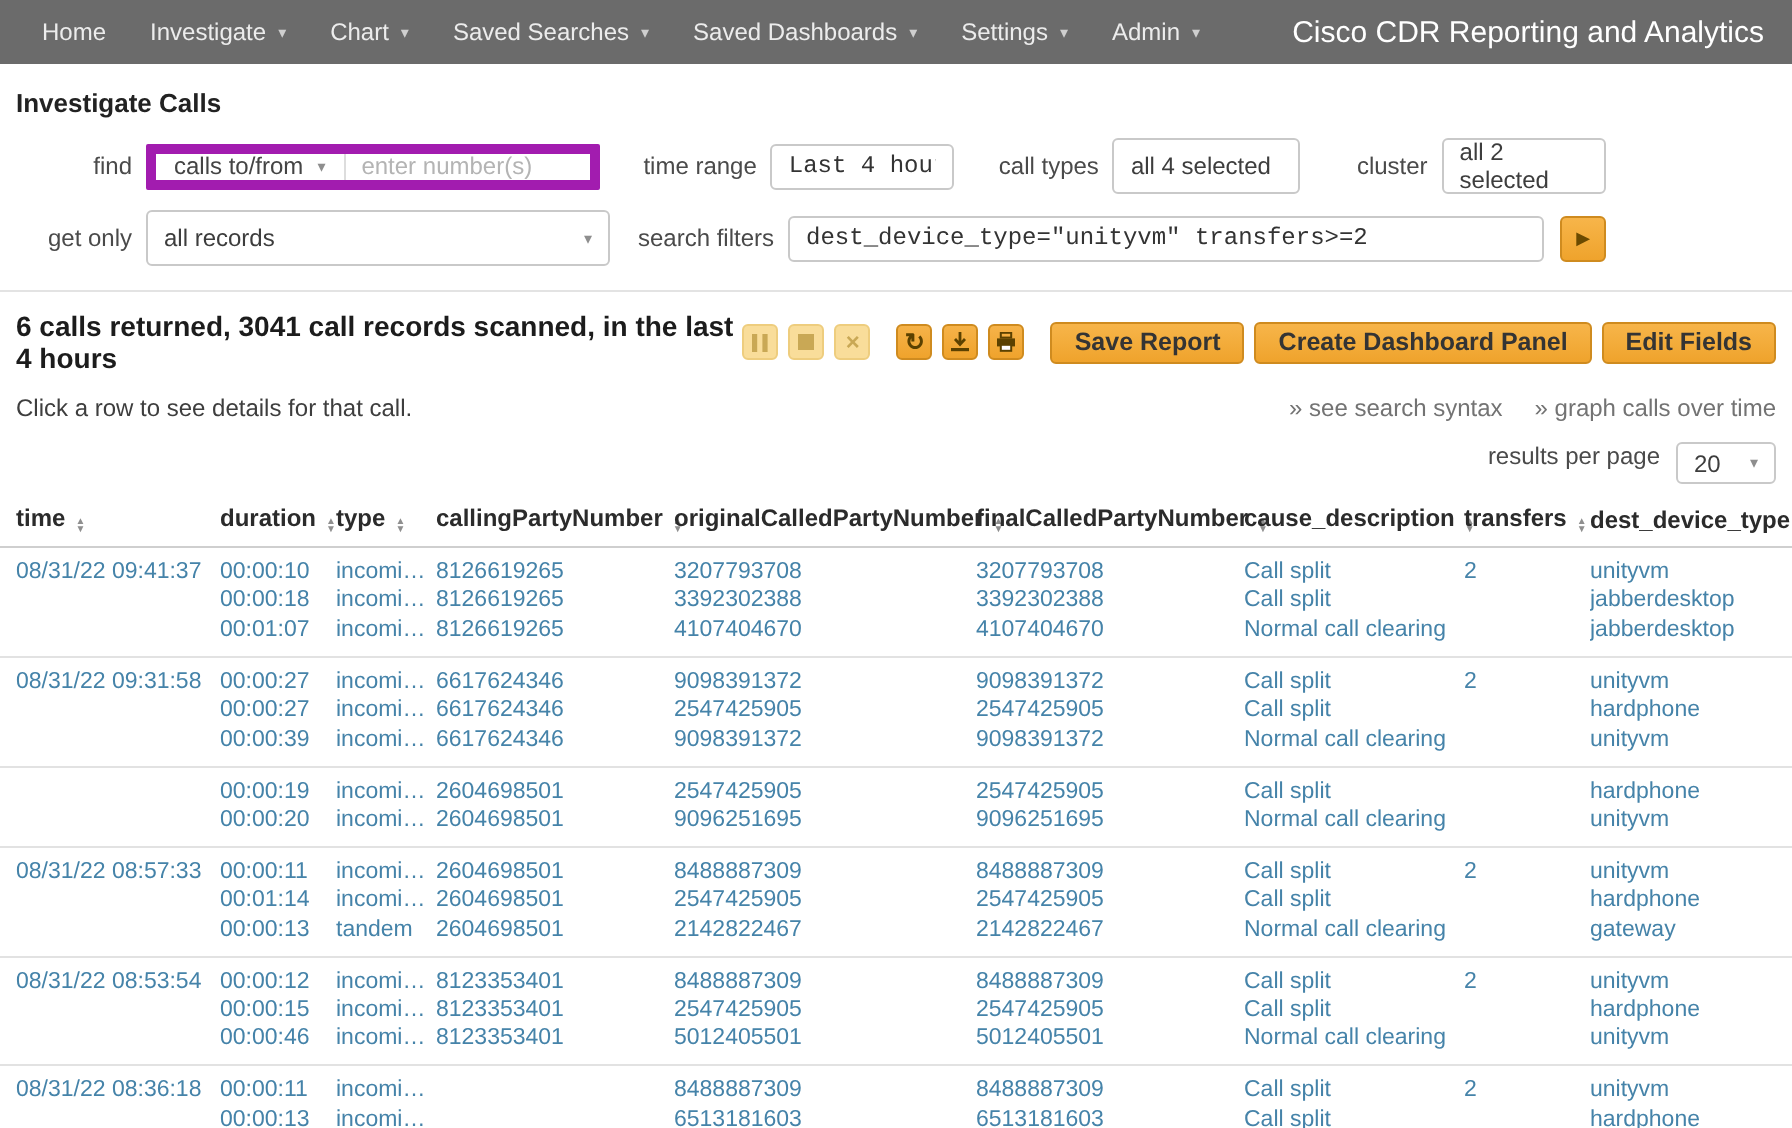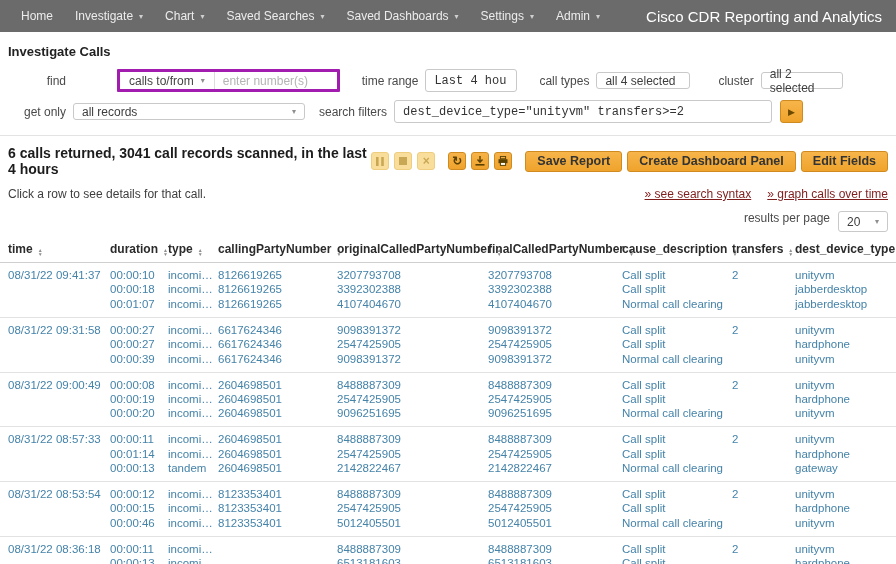--- a/index.html
+++ b/index.html
@@ -14,23 +14,23 @@
   .nav-caret { font-size:8px; color:#cfcfcf; }
   .nav-title { margin-left:auto; color:#ffffff; font-size:15px; padding-right:4px; }
 
   
   .page-title { font-size:13px; font-weight:bold; color:#222; padding:12px 8px 4px; }
 
   .filters { padding:6px 8px 12px; border-bottom:1px solid #e3e3e3; font-size:12px; color:#4a4a4a; }
   .frow { display:flex; align-items:center; }
   .frow + .frow { margin-top:8px; }
   .flabel { margin-right:7px; white-space:nowrap; }
-  .box { background:#fff; border:1px solid #c9c9c9; border-radius:3px; height:17px;
+  .box { background:#fff; border:1px solid #c9c9c9; border-radius:3px; height:28px;
     display:flex; align-items:center; padding:0 8px; font-size:12px; color:#3d3d3d; }
-  .combo { display:flex; border:3px solid #a21caf; border-radius:1px; height:23px; overflow:hidden; background:#fff;margin-left:44px; }
+  .combo { display:flex; border:5px solid #a21caf; border-radius:1px; height:23px; overflow:hidden; background:#fff; }
   .combo-mode { display:flex; align-items:center; gap:7px; padding:0 9px; border-right:1px solid #ddd; color:#444; }
   .combo input { border:none; outline:none; padding:0 8px; width:122px; font-size:12px;
     font-family:"Liberation Sans",sans-serif; color:#333; }
   .combo input::placeholder { color:#b4b4b4; }
   .tinput { border:1px solid #c9c9c9; border-radius:3px; height:23px; padding:0 8px;
     font-size:12px; color:#333; font-family:Liberation Mono, monospace; outline:none; }
   .caret { font-size:8px; color:#8e8e8e; }
   .select { justify-content:space-between; }
   .find-col { width:58px; text-align:right; margin-right:7px; }
 
@@ -48,21 +48,21 @@
   .mini.active { background:linear-gradient(#f6b349,#efa32c); border:1px solid #cf8b1f; color:#5b4100; }
   .mini svg { display:block; }
   .mini .txt { font-size:12px; line-height:1; font-weight:bold; }
   .gap { width:3px; }
   .obtn { height:21px; padding:0 11px; border:1px solid #cf8b1f; border-radius:3px;
     background:linear-gradient(#f7b54a,#efa32c); color:#343434; font-size:12.5px; font-weight:bold;
     display:flex; align-items:center; cursor:pointer; white-space:nowrap; }
 
   .hint-row { display:flex; align-items:center; padding:6px 8px 0; font-size:12px; color:#3e3e3e; }
   .links { margin-left:auto; display:flex; gap:16px; }
-  .link { color:#7f1d1d; cursor:pointer;text-decoration:underline; }
+  .link { color:#737373; cursor:pointer; }
 
   .perpage-row { display:flex; justify-content:flex-end; align-items:flex-start; gap:8px; padding:10px 8px 2px; font-size:12px; color:#4a4a4a; }
   .perpage-select { width:50px; height:21px; }
 
   
   table { width:100%; border-collapse:collapse; table-layout:fixed; margin-top:4px; }
   th { text-align:left; font-size:12px; font-weight:bold; color:#2b2b2b;
     padding:4px 4px 6px 0; border-bottom:1px solid #cfcfcf; white-space:nowrap; cursor:pointer; }
   th:first-child, td:first-child { padding-left:8px; }
   .sort { display:inline-flex; flex-direction:column; margin-left:5px; vertical-align:1px; }
@@ -318,31 +318,20 @@
         <td>6617624346</td>
         <td>9098391372</td>
         <td>9098391372</td>
         <td>Normal call clearing</td>
         <td></td>
         <td>unityvm</td>
       </tr>
     </tbody>
     <tbody>
       <tr>
-        <td>08/31/22 09:00:49</td>
-        <td>00:00:08</td>
-        <td>incoming</td>
-        <td>2604698501</td>
-        <td>8488887309</td>
-        <td>8488887309</td>
-        <td>Call split</td>
-        <td>2</td>
-        <td>unityvm</td>
-      </tr>
-      <tr>
         <td></td>
         <td>00:00:19</td>
         <td>incoming</td>
         <td>2604698501</td>
         <td>2547425905</td>
         <td>2547425905</td>
         <td>Call split</td>
         <td></td>
         <td>hardphone</td>
       </tr>

